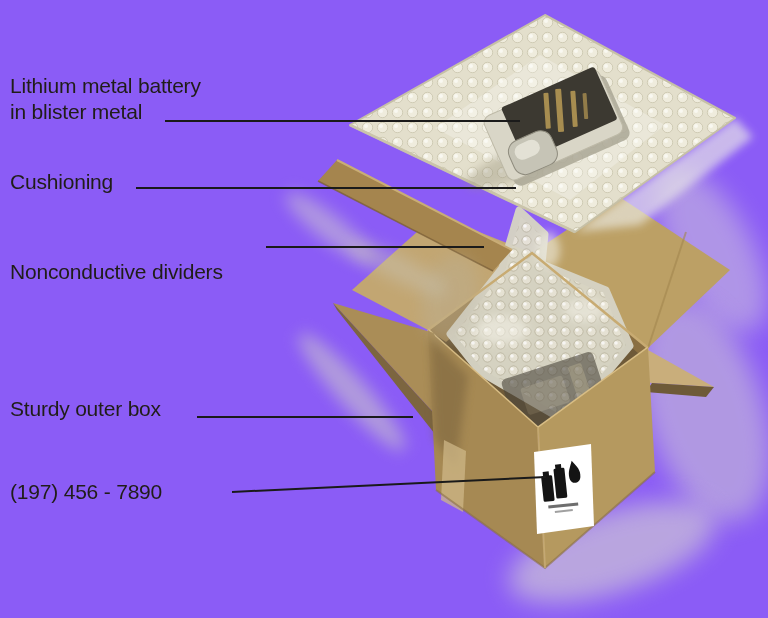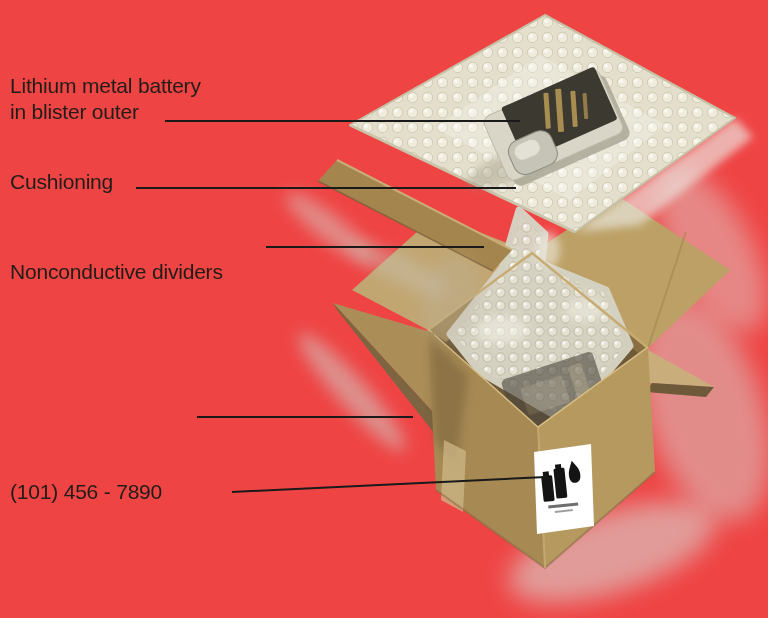--- a/index.html
+++ b/index.html
@@ -1,19 +1,19 @@
 <!DOCTYPE html>
 <html><head>
 <meta charset="utf-8">
 <style>
   html,body{margin:0;padding:0;background:#ffffff;}
   .stage{
     position:relative;
     width:768px;height:618px;
-    background:#ef4444;
+    background:#8b5cf6;
     overflow:hidden;
     font-family:"Liberation Sans",sans-serif;
   }
   .art{position:absolute;left:0;top:0;}
   .callout{
     position:absolute;
     color:#201d18;
     font:400 21px/26px "Liberation Sans",sans-serif;
     letter-spacing:-0.2px;
     white-space:nowrap;
@@ -149,29 +149,32 @@
       <line x1="165" y1="121" x2="520" y2="121"></line>
       <line x1="136" y1="188" x2="516" y2="188"></line>
       <line x1="266" y1="247" x2="484" y2="247"></line>
       <line x1="197" y1="417" x2="413" y2="417"></line>
       <line x1="232" y1="492" x2="546" y2="477"></line>
     </g>
   </svg>
 
   <div class="callout" id="callout-battery">
     <span class="ln">Lithium metal battery</span>
-    <span class="ln">in blister outer</span>
+    <span class="ln">in blister metal</span>
   </div>
 
   <div class="callout" id="callout-cushioning">
     <span class="ln">Cushioning</span>
   </div>
 
   <div class="callout" id="callout-dividers">
     <span class="ln">Nonconductive dividers</span>
   </div>
 
+  <div class="callout" id="callout-box">
+    <span class="ln">Sturdy outer box</span>
+  </div>
 
   <div class="callout tall" id="callout-mark">
-    <span class="ln">(101) 456 - 7890</span>
+    <span class="ln">(197) 456 - 7890</span>
   </div>
 
 </div>
 
 </body></html>

